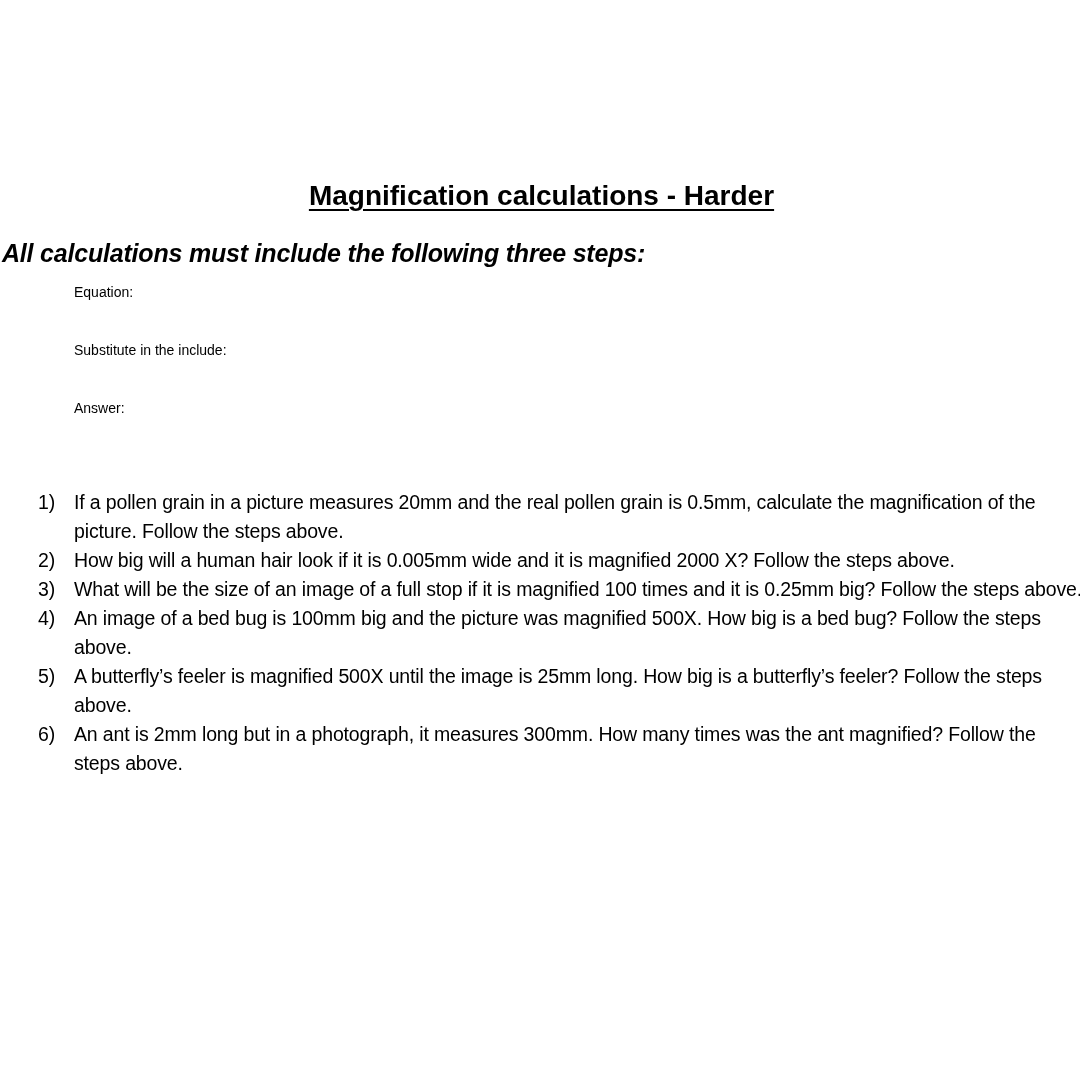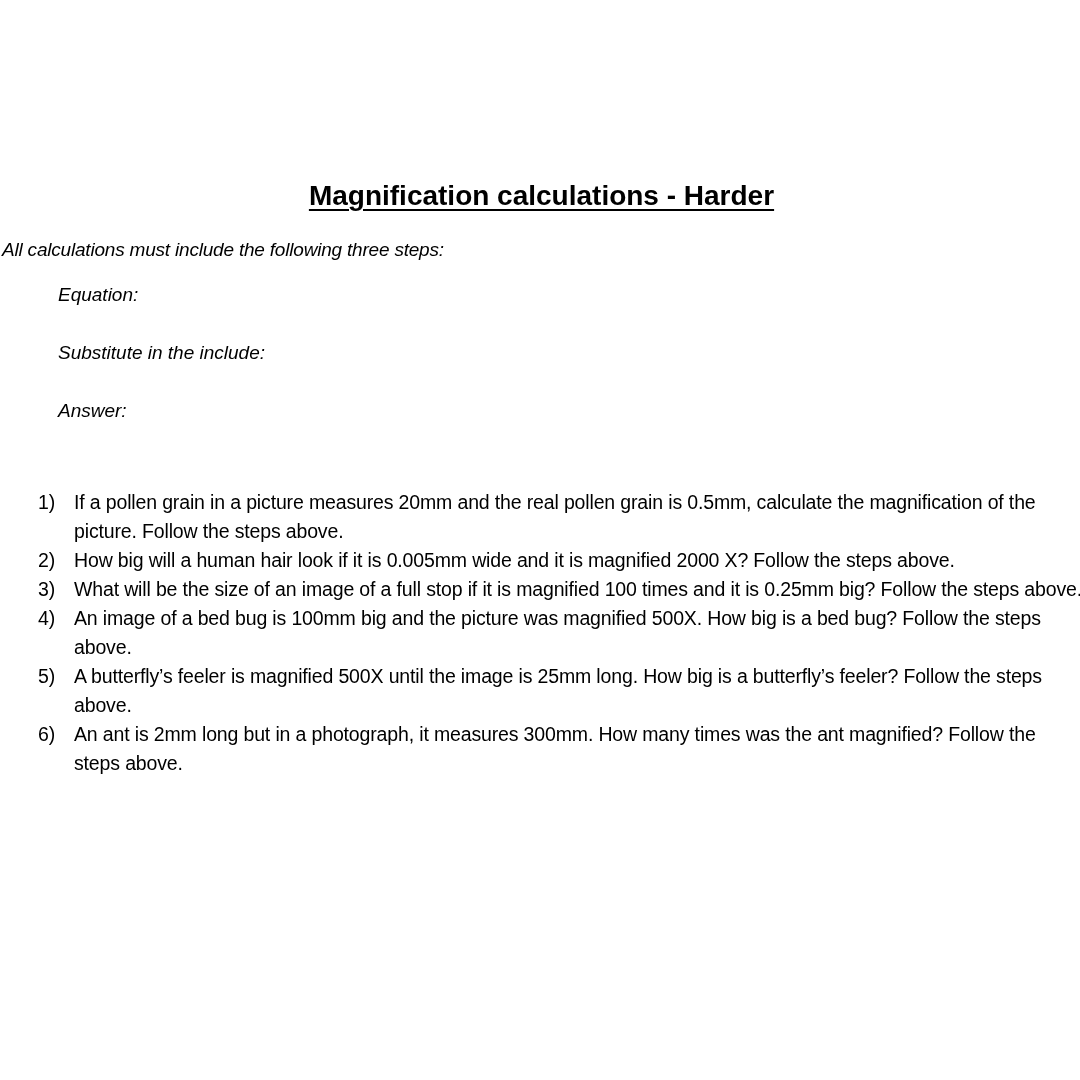--- a/index.html
+++ b/index.html
@@ -9,25 +9,25 @@
       color: #000000;
     }
     .title {
       position: absolute; left: 0; width: 1083px; top: 180px;
       text-align: center; font-weight: bold; font-size: 28px;
       text-decoration: underline; text-underline-offset: 4px;
       text-decoration-thickness: 2px; letter-spacing: 0px;
     }
     .instructions {
       position: absolute; left: 2px; top: 239px;
-      font-weight: normal; font-style: italic; font-size: 19px;
+      font-weight: bold; font-style: italic; font-size: 25px;
       letter-spacing: -0.2px;
     }
     .step {
-      position: absolute; left: 58px; font-style: italic; font-size: 19px;
+      position: absolute; left: 74px; font-size: 14px;
     }
     .questions {
       position: absolute; left: 38px; top: 488px; width: 1045px;
       font-size: 19.5px; line-height: 29px; letter-spacing: -0.15px;
     }
     .q { display: flex; }
     .q .num { width: 36px; flex: 0 0 36px; }
     .q .text { flex: 1; }
   </style>
 </head>

